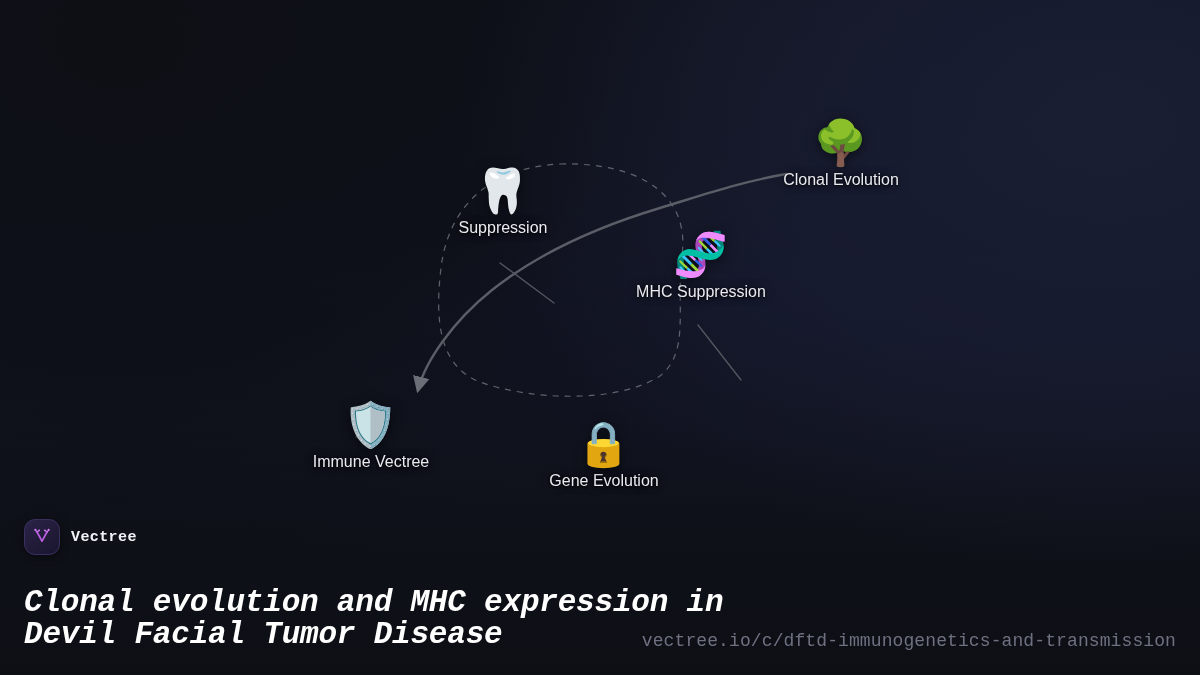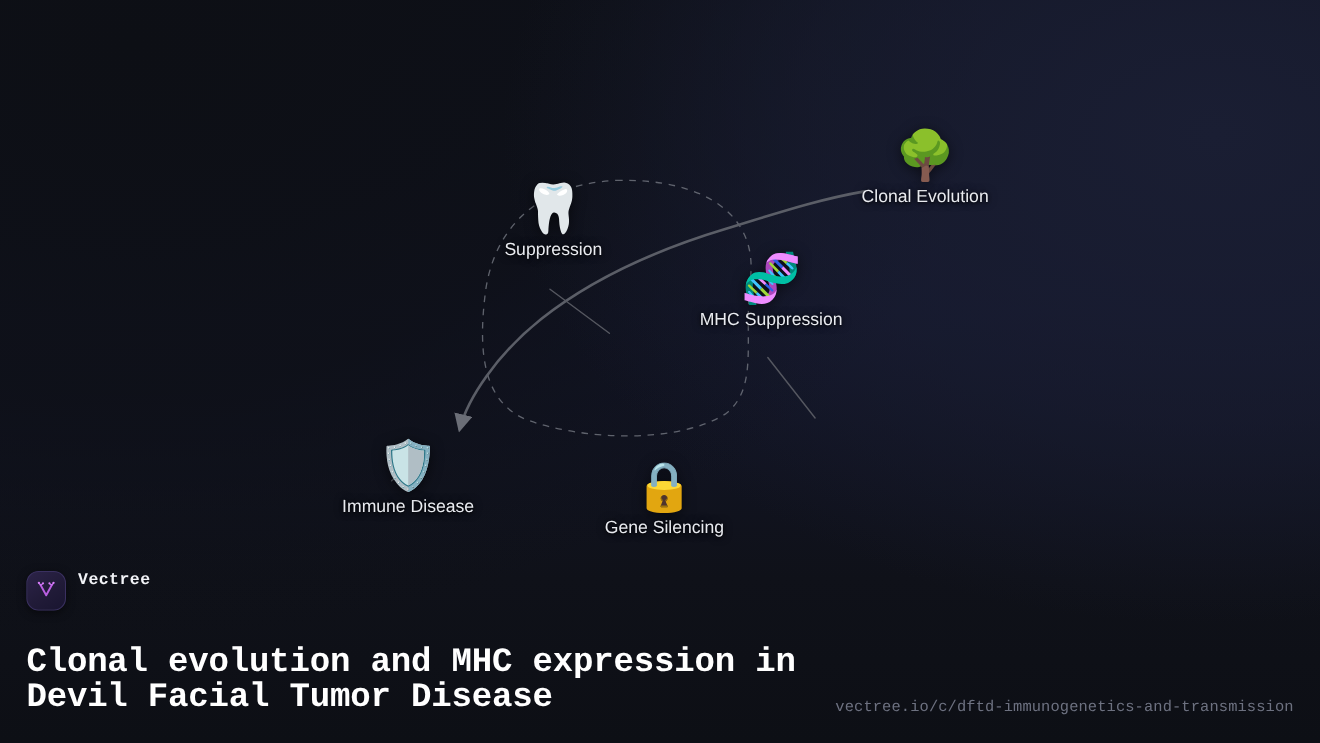--- a/index.html
+++ b/index.html
@@ -58,20 +58,21 @@
     left: 0;
     bottom: 0;
     width: 1200px;
     padding: 0;
   }
   #brand-row {
     position: absolute;
     left: 24px;
     bottom: 120px;
     display: flex;
+    align-items: center;
     gap: 11px;
   }
   #brand-badge {
     width: 34px;
     height: 34px;
     border-radius: 11px;
     background: linear-gradient(145deg, #2c2348 0%, #211b38 55%, #191530 100%);
     border: 1px solid #3a3060;
     display: flex;
     align-items: center;
@@ -90,27 +91,28 @@
     left: 24px;
     bottom: 24px;
     width: 720px;
     font-family: "Liberation Mono", "DejaVu Sans Mono", monospace;
     font-weight: bold;
     font-size: 31px;
     line-height: 32px;
     letter-spacing: -0.2px;
     color: #ffffff;
     margin: 0;
+    font-style: italic;
   }
   #site-url {
     position: absolute;
     right: 24px;
     bottom: 24px;
     font-family: "Liberation Mono", "DejaVu Sans Mono", monospace;
-    font-size: 14px;
+    font-size: 18px;
     letter-spacing: 0.1px;
     color: #6d7180;
     white-space: nowrap;
   }
 </style>
 </head>
 <body>
 
 <div id="stage">
 
@@ -150,26 +152,26 @@
     <span class="node-label">Clonal Evolution</span>
   </div>
 
   <div class="graph-node" style="left:701px; top:266px;">
     <span class="node-emoji">🧬</span>
     <span class="node-label">MHC Suppression</span>
   </div>
 
   <div class="graph-node" style="left:371px; top:436px;">
     <span class="node-emoji">🛡️</span>
-    <span class="node-label">Immune Disease</span>
+    <span class="node-label">Immune Vectree</span>
   </div>
 
   <div class="graph-node" style="left:604px; top:455px;">
     <span class="node-emoji">🔒</span>
-    <span class="node-label">Gene Silencing</span>
+    <span class="node-label">Gene Evolution</span>
   </div>
 
   <div id="footer">
 
     <div id="brand-row">
       <div id="brand-badge">
         <svg width="20" height="20" viewBox="0 0 24 24" xmlns="http://www.w3.org/2000/svg">
           <path d="M6 6 L12 17 L18 6" fill="none" stroke="#b95fe0" stroke-width="2.1" stroke-linecap="round" stroke-linejoin="round"></path>
           <path d="M6 6 L4 3.6 M6 6 L8.4 4.2" fill="none" stroke="#c76ef0" stroke-width="1.5" stroke-linecap="round"></path>
           <path d="M18 6 L20 3.6 M18 6 L15.6 4.2" fill="none" stroke="#c76ef0" stroke-width="1.5" stroke-linecap="round"></path>

